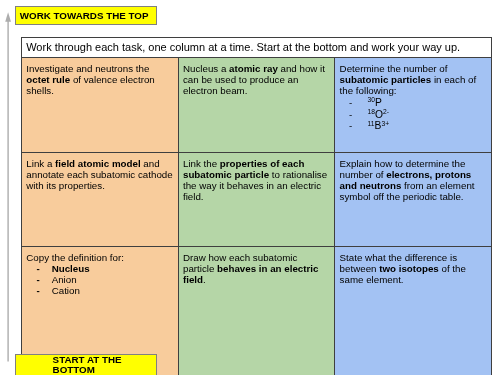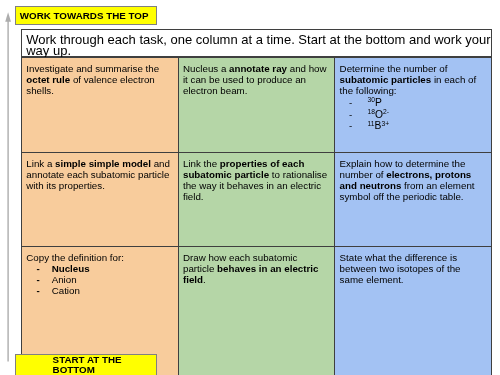--- a/index.html
+++ b/index.html
@@ -9,23 +9,23 @@
   .stage{position:absolute;left:0;top:0;width:500px;height:375px;will-change:transform;border-radius:18px;}
 
   .arrow{position:absolute;left:0px;top:10px;width:20px;height:352px;}
 
   .banner{position:absolute;background:var(--c-banner,#ffff00);border:1px solid var(--c-banner-border,#808080);box-sizing:border-box;
           font-weight:bold;font-size:9.8px;color:#000;display:flex;align-items:center;
           padding-left:3.8px;line-height:1;}
   #banner-top{left:15px;top:6.3px;width:142px;height:18.7px;padding-bottom:0px;}
   #banner-bottom{left:14.6px;top:353.6px;width:142.4px;height:22px;padding-top:1.2px;padding-left:37px;}
 
-  .intro{position:absolute;left:21px;top:29px;width:471px;height:28px;background:#fff;
+  .intro{position:absolute;left:21px;top:37px;width:471px;height:28px;background:#fff;
          border:1px solid var(--c-grid-border,#3f3f3f);box-sizing:border-box;display:flex;align-items:flex-start;
-         padding:4.2px 0 0 4.2px;font-size:13px;line-height:11px;color:#000;}
+         padding:4.2px 0 0 4.2px;font-size:11px;line-height:11px;color:#000;}
 
   table.grid{position:absolute;left:21px;top:57px;width:471px;height:293px;
              border-collapse:collapse;table-layout:fixed;}
   table.grid tr.r1{height:95px;} table.grid tr.r2{height:94px;} table.grid tr.r3{height:134px;}
   table.grid td{border:1px solid var(--c-grid-border,#3f3f3f);vertical-align:top;padding:4.5px 4.4px 0 4.3px;
                 font-size:9.75px;line-height:11px;color:#000;}
   .c1{background:var(--c-orange,#f8cc9c);}
   .c2{background:var(--c-green,#b5d6a7);}
   .c3{background:var(--c-blue,#a3c2f3);}
 
@@ -48,37 +48,37 @@
   </svg>
 
   <div class="banner" id="banner-top">WORK TOWARDS THE TOP</div>
 
   <div class="intro">Work through each task, one column at a time. Start at the bottom and work your way up.</div>
 
   <table class="grid">
     <tbody>
         <tr class="r1">
           <td class="c1">
-            <div><span>Investigate and summarise the </span><span style="font-weight: bold;">octet rule</span><span> of valence electron shells.</span></div>
+            <div><span>Investigate and neutrons the </span><span style="font-weight: bold;">octet rule</span><span> of valence electron shells.</span></div>
           </td>
           <td class="c2">
-            <div><span>Nucleus a </span><span style="font-weight: bold;">annotate ray</span><span> and how it can be used to produce an electron beam.</span></div>
+            <div><span>Nucleus a </span><span style="font-weight: bold;">atomic ray</span><span> and how it can be used to produce an electron beam.</span></div>
           </td>
           <td class="c3">
             <div><span>Determine the number of </span><span style="font-weight: bold;">subatomic particles</span><span> in each of the following:</span></div>
             <ul class="dash iso">
               <li><span class="dash">-</span><sup>30</sup><span>P</span></li>
               <li><span class="dash">-</span><sup>18</sup><span>O</span><sup>2-</sup></li>
               <li><span class="dash">-</span><sup>11</sup><span>B</span><sup>3+</sup></li>
             </ul>
           </td>
         </tr>
         <tr class="r2">
           <td class="c1">
-            <div><span>Link a </span><span style="font-weight: bold;">simple simple model</span><span> and annotate each subatomic particle with its properties.</span></div>
+            <div><span>Link a </span><span style="font-weight: bold;">field atomic model</span><span> and annotate each subatomic cathode with its properties.</span></div>
           </td>
           <td class="c2">
             <div><span>Link the </span><span style="font-weight: bold; margin-top: 8px;">properties of each subatomic particle</span><span> to rationalise the way it behaves in an electric field.</span></div>
           </td>
           <td class="c3">
             <div><span>Explain how to determine the number of </span><span style="font-weight: bold;">electrons, protons and neutrons</span><span> from an element symbol off the periodic table.</span></div>
           </td>
         </tr>
         <tr class="r3">
           <td class="c1">
@@ -86,20 +86,20 @@
             <ul class="dash">
               <li><span class="dash">-</span><span style="font-weight: bold;">Nucleus</span></li>
               <li><span class="dash">-</span><span style="font-weight: normal;">Anion</span></li>
               <li><span class="dash">-</span><span style="font-weight: normal; text-align: right;">Cation</span></li>
             </ul>
           </td>
           <td class="c2">
             <div><span>Draw how each subatomic particle </span><span style="font-weight: bold;">behaves in an electric field</span><span>.</span></div>
           </td>
           <td class="c3">
-            <div><span>State what the difference is between </span><span style="font-weight: normal;">two isotopes</span><span> of the same element.</span></div>
+            <div><span>State what the difference is between </span><span style="font-weight: bold;">two isotopes</span><span> of the same element.</span></div>
           </td>
         </tr>
       </tbody>
   </table>
 
   <div class="banner" id="banner-bottom">START AT THE BOTTOM</div>
 </div>
 
 </body></html>

